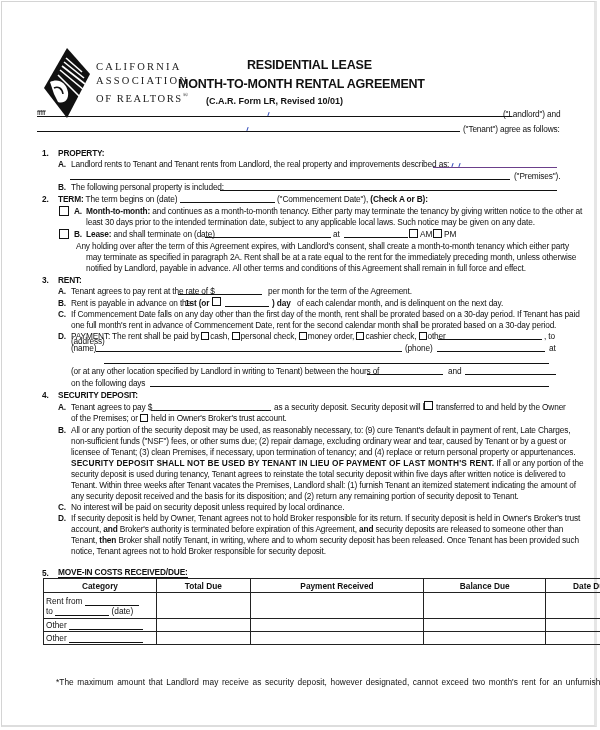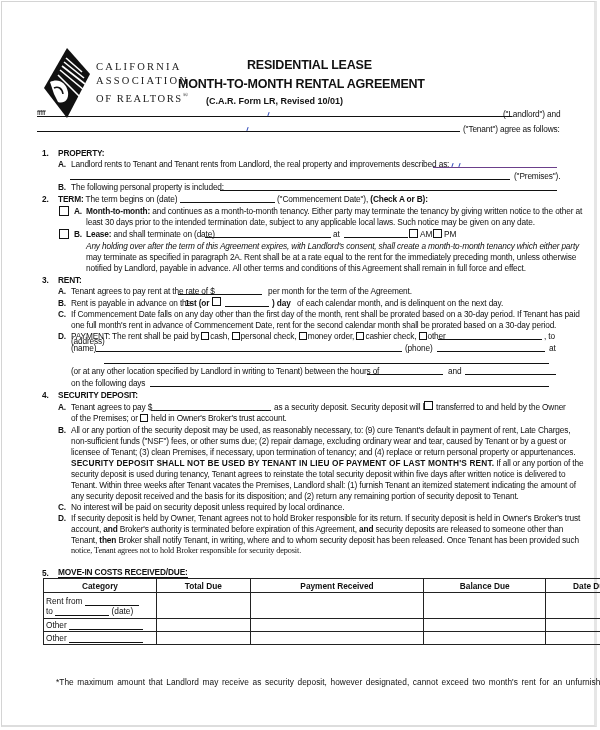--- a/index.html
+++ b/index.html
@@ -84,21 +84,21 @@
 <div class="cbabs" style="left:59px;top:229px;"></div>
 <div class="abs t b" style="left:74px;top:229px;">B.</div>
 <div class="abs t" style="left:86px;top:229px;"><b>Lease:</b> <span>and shall terminate on (date)</span></div>
 <div class="line" style="left:205px;top:237px;width:126px;"></div>
 <div class="abs t" style="left:333px;top:229px;">at</div>
 <div class="line" style="left:344px;top:237px;width:64px;"></div>
 <div class="cbabs" style="left:409px;top:229px;width:9px;height:9px;"></div>
 <div class="abs t" style="left:420px;top:229px;">AM</div>
 <div class="cbabs" style="left:433px;top:229px;width:9px;height:9px;"></div>
 <div class="abs t" style="left:444px;top:229px;">PM</div>
-<div class="abs t" style="left:86px;top:241px;font-style:italic;">Any holding over after the term of this Agreement expires, with Landlord's consent, shall create a month-to-month tenancy which either party</div>
+<div class="abs t" style="left:76px;top:241px;">Any holding over after the term of this Agreement expires, with Landlord's consent, shall create a month-to-month tenancy which either party</div>
 <div class="abs t" style="left:86px;top:252px;">may terminate as specified in paragraph 2A. Rent shall be at a rate equal to the rent for the immediately preceding month, unless otherwise</div>
 <div class="abs t" style="left:86px;top:263px;">notified by Landlord, payable in advance. All other terms and conditions of this Agreement shall remain in full force and effect.</div>
 
 <div class="abs t b" style="left:42px;top:275px;">3.</div>
 <div class="abs t b" style="left:58px;top:275px;">RENT:</div>
 <div class="abs t b" style="left:58px;top:286px;">A.</div>
 <div class="abs t" style="left:71px;top:286px;">Tenant agrees to pay rent at the rate of $</div>
 <div class="line" style="left:178px;top:294px;width:84px;"></div>
 <div class="abs t" style="left:268px;top:286px;">per month for the term of the Agreement.</div>
 
@@ -161,21 +161,21 @@
 <div class="abs t" style="left:71px;top:480px;">Tenant. Within three weeks after Tenant vacates the Premises, Landlord shall: (1) furnish Tenant an itemized statement indicating the amount of</div>
 <div class="abs t" style="left:71px;top:491px;">any security deposit received and the basis for its disposition; and (2) return any remaining portion of security deposit to Tenant.</div>
 
 <div class="abs t b" style="left:58px;top:502px;">C.</div>
 <div class="abs t" style="left:71px;top:502px;">No interest will be paid on security deposit unless required by local ordinance.</div>
 
 <div class="abs t b" style="left:58px;top:513px;">D.</div>
 <div class="abs t" style="left:71px;top:513px;">If security deposit is held by Owner, Tenant agrees not to hold Broker responsible for its return. If security deposit is held in Owner's Broker's trust</div>
 <div class="abs t" style="left:71px;top:524px;"><span>account,</span> <b>and</b> <span>Broker's authority is terminated before expiration of this Agreement,</span> <b>and</b> <span>security deposits are released to someone other than</span></div>
 <div class="abs t" style="left:71px;top:535px;"><span>Tenant,</span> <b>then</b> <span>Broker shall notify Tenant, in writing, where and to whom security deposit has been released. Once Tenant has been provided such</span></div>
-<div class="abs t" style="left:71px;top:546px;font-family:Liberation Serif, serif;">notice, Tenant agrees not to hold Broker responsible for security deposit.</div>
+<div class="abs t" style="left:71px;top:546px;">notice, Tenant agrees not to hold Broker responsible for security deposit.</div>
 
 <div class="abs t b" style="left:42px;top:568px;">5.</div>
 <div class="abs t b" style="left:58px;top:568px;border-bottom:1px solid #111;line-height:9px;">MOVE-IN COSTS RECEIVED/DUE:</div>
 
 <table class="mv">
   <tbody>
       <tr>
     <th class="w1">Category</th>
     <th>Total Due</th>
     <th>Payment Received</th>

